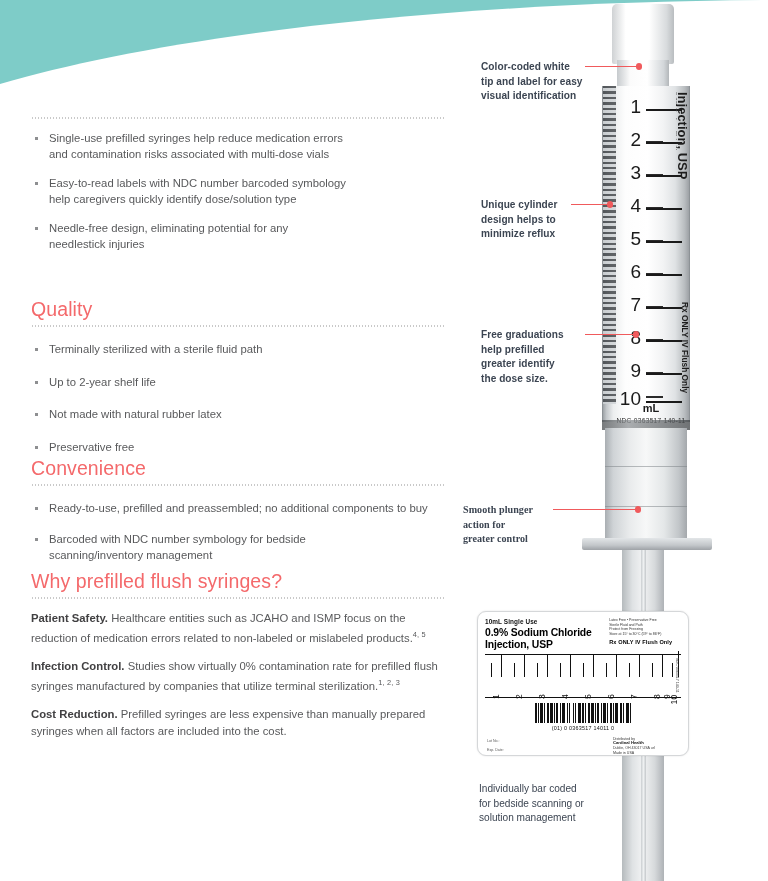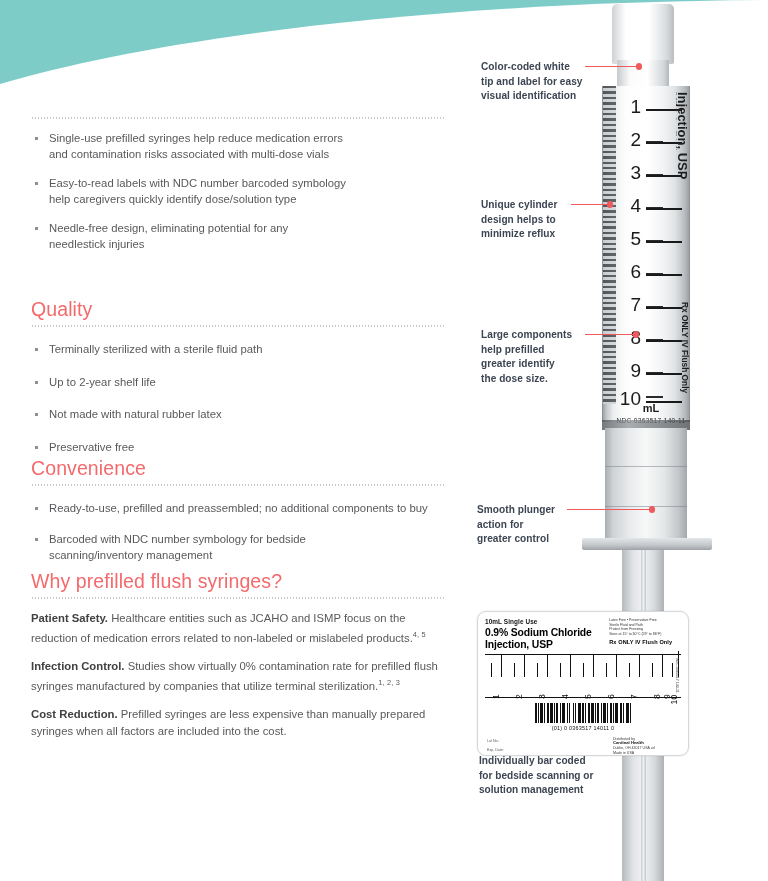--- a/index.html
+++ b/index.html
@@ -306,24 +306,24 @@
     position: absolute; right: 3px; top: 46px;
     width: 12px; height: 92px;
   }
   .lbl-side span {
     position: absolute; transform: rotate(90deg); transform-origin: left top;
     white-space: nowrap; font-size: 3.6px; color: #333; filter: blur(.2px);
   }
 
   .caption {
     position: absolute;
-    left: 9px; top: 754px;
+    left: 9px; top: 782px;
     width: 180px;
     color: #3c4552;
-    font-size: 10.1px; font-weight: bold; line-height: 14.6px;
+    font-size: 10.1px; font-weight: normal; line-height: 14.6px;
     z-index: 5;
   }
 </style>
 </head>
 <body>
 
 <div class="banner">
   <svg width="768" height="92" viewBox="0 0 768 92" xmlns="http://www.w3.org/2000/svg">
     <rect x="0" y="0" width="768" height="92" fill="#7ECCC8"></rect>
     <path d="M0,92 L0,84 C 150,40 420,2 768,0 L768,92 Z" fill="#ffffff"></path>
@@ -503,29 +503,29 @@
   <div class="ctext">
     <span>Unique cylinder</span><br>
     <span>design helps to</span><br>
     <span>minimize reflux</span>
   </div>
   <i class="leader" style="left:90px; top:6px; width:39px;"></i>
 </div>
 
 <div class="callout" style="left:481px; top:328px; width:280px;">
   <div class="ctext">
-    <span>Large components</span><br>
+    <span>Free graduations</span><br>
     <span>help prefilled</span><br>
     <span>greater identify</span><br>
     <span>the dose size.</span>
   </div>
   <i class="leader" style="left:104px; top:6px; width:51px;"></i>
 </div>
 
-<div class="callout" style="left:477px; top:503px; width:280px;">
+<div class="callout" style="left:463px; top:503px; width:280px;font-family:Liberation Serif, serif;">
   <div class="ctext">
     <span>Smooth plunger</span><br>
     <span>action for</span><br>
     <span>greater control</span>
   </div>
   <i class="leader" style="left:90px; top:6px; width:85px;"></i>
 </div>
 
 <div class="content">
 

